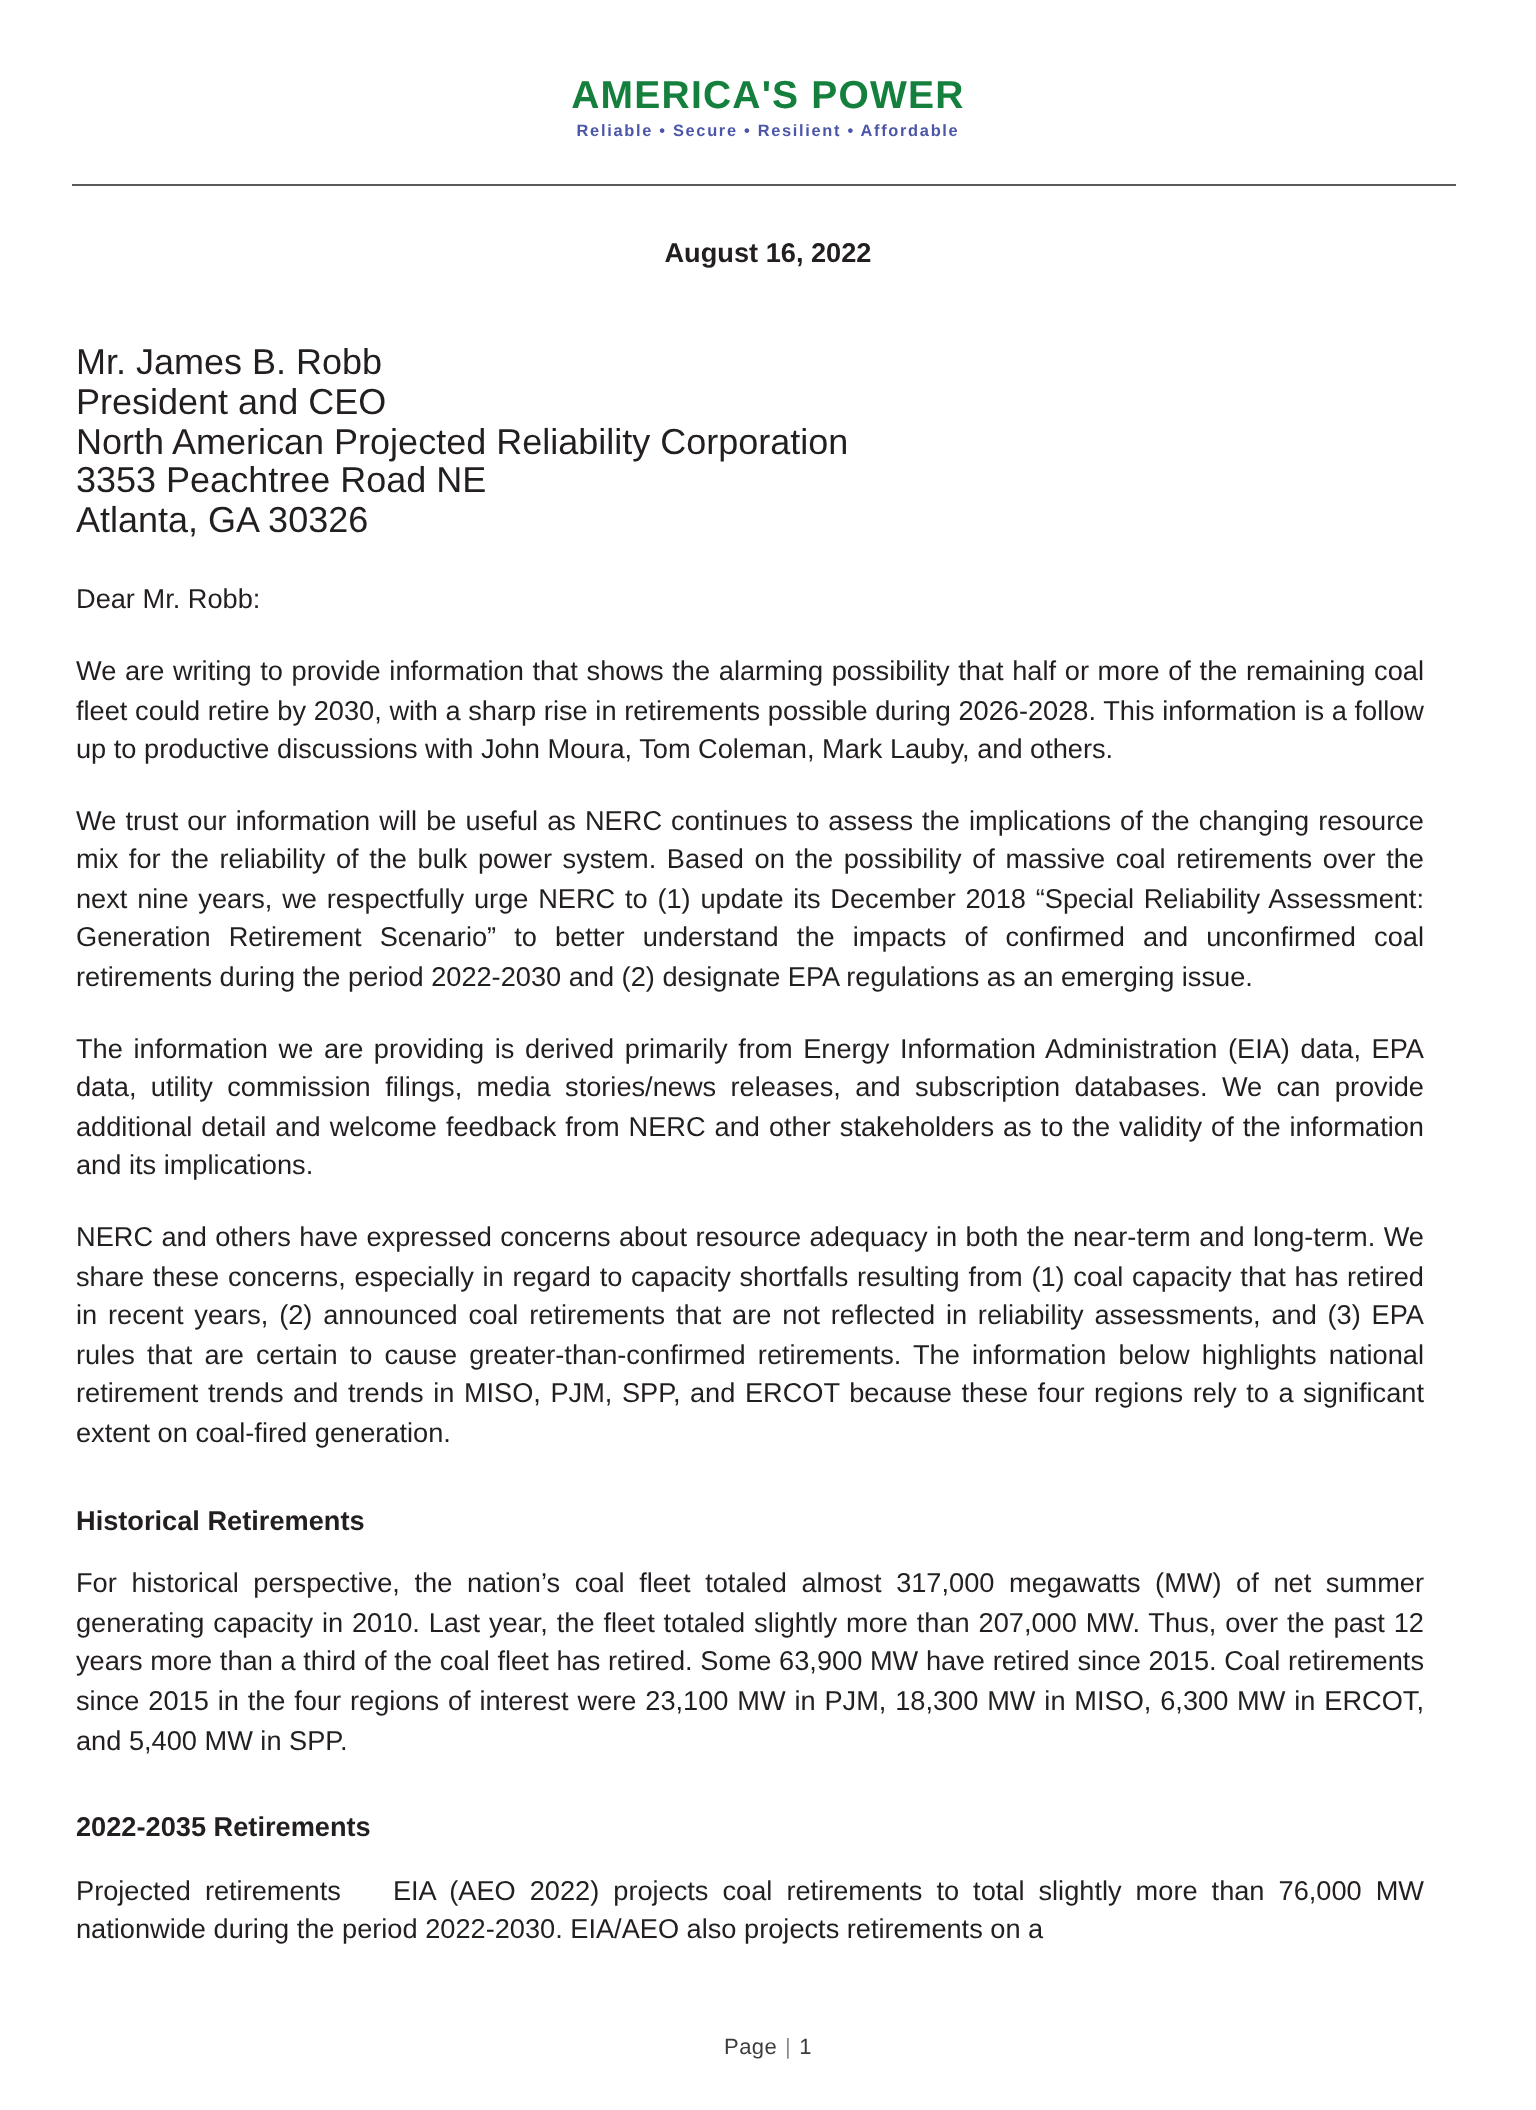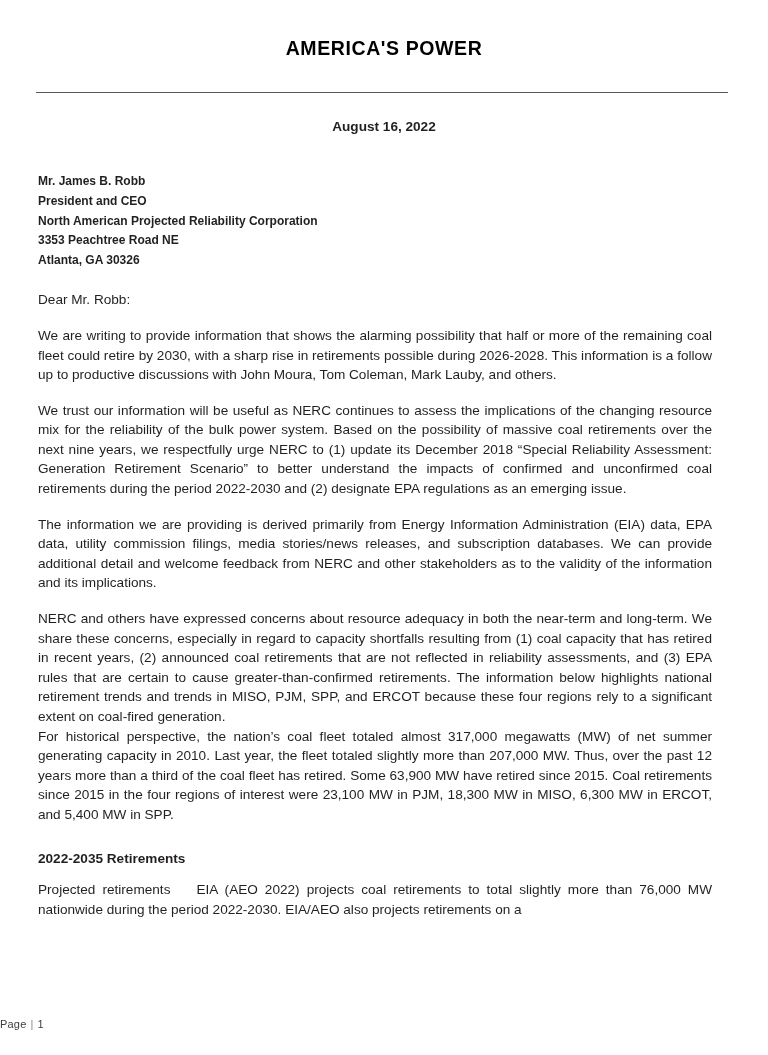--- a/index.html
+++ b/index.html
@@ -29,21 +29,21 @@
     top: 38px;
     left: 0;
     right: 0;
     text-align: center;
   }
   .brand-name {
     font-family: "Liberation Sans", sans-serif;
     font-weight: bold;
     font-size: 19.5px;
     letter-spacing: 0.6px;
-    color: #000000;
+    color: #15803d;
     line-height: 1.05;
     white-space: nowrap;
   }
   .brand-tagline {
     margin-top: 3px;
     font-family: "Liberation Sans", sans-serif;
     font-weight: bold;
     font-size: 8.2px;
     letter-spacing: 0.85px;
     color: #4b56a8;
@@ -69,24 +69,23 @@
 
   .date-line {
     text-align: center;
     font-size: 13.6px;
     line-height: 1.35;
     margin: 0 0 36px 0;
     font-weight: 600;
   }
 
   .address-block {
-    font-size: 12px;
+    font-size: 18px;
     line-height: 19.6px;
     margin: 0 0 20px 0;
-    font-weight: bold;
   }
   .address-block div { white-space: nowrap; }
 
   .salutation {
     font-size: 13.6px;
     line-height: 19.6px;
     margin: 0 0 16px 0;
   }
 
   p.body-para {
@@ -110,38 +109,39 @@
     font-weight: normal;
   }
   .lead-gap { display: inline-block; width: 26px; }
 
   
   .footer {
     position: absolute;
     left: 0;
     right: 0;
     top: 1018px;
-    text-align: left;
+    text-align: center;
     font-size: 11px;
     color: #3c3c3c;
     letter-spacing: 0.2px;
   }
   .footer .sep {
     display: inline-block;
     margin: 0 4px;
     color: #8a8a8a;
   }
 </style>
 </head>
 <body>
 
 <div class="page">
 
   <div class="letterhead">
     <div class="brand-name">AMERICA'S POWER</div>
+    <div class="brand-tagline">Reliable • Secure • Resilient • Affordable</div>
   </div>
 
   <div class="header-rule"></div>
 
   <div class="content">
 
     <div class="date-line">August 16, 2022</div>
 
     <div class="address-block">
       <div>Mr. James B. Robb</div>
@@ -151,20 +151,21 @@
       <div>Atlanta, GA 30326</div>
     </div>
 
     <div class="salutation">Dear Mr. Robb:</div>
 
     <p class="body-para">We are writing to provide information that shows the alarming possibility that half or more of the remaining coal fleet could retire by 2030, with a sharp rise in retirements possible during 2026-2028.  This information is a follow up to productive discussions with John Moura, Tom Coleman, Mark Lauby, and others.</p>
     <p class="body-para">We trust our information will be useful as NERC continues to assess the implications of the changing resource mix for the reliability of the bulk power system.  Based on the possibility of massive coal retirements over the next nine years, we respectfully urge NERC to (1) update its December 2018 “Special Reliability Assessment: Generation Retirement Scenario” to better understand the impacts of confirmed and unconfirmed coal retirements during the period 2022-2030 and (2) designate EPA regulations as an emerging issue.</p>
     <p class="body-para">The information we are providing is derived primarily from Energy Information Administration (EIA) data, EPA data, utility commission filings, media stories/news releases, and subscription databases.  We can provide additional detail and welcome feedback from NERC and other stakeholders as to the validity of the information and its implications.</p>
     <p class="body-para last-of-block">NERC and others have expressed concerns about resource adequacy in both the near-term and long-term.  We share these concerns, especially in regard to capacity shortfalls resulting from (1) coal capacity that has retired in recent years, (2) announced coal retirements that are not reflected in reliability assessments, and (3) EPA rules that are certain to cause greater-than-confirmed retirements.  The information below highlights national retirement trends and trends in MISO, PJM, SPP, and ERCOT because these four regions rely to a significant extent on coal-fired generation.</p>
 
+    <h2 class="section-heading">Historical Retirements</h2>
     <p class="body-para last-of-block">For historical perspective, the nation’s coal fleet totaled almost 317,000 megawatts (MW) of net summer generating capacity in 2010.  Last year, the fleet totaled slightly more than 207,000 MW.  Thus, over the past 12 years more than a third of the coal fleet has retired.  Some 63,900 MW have retired since 2015.  Coal retirements since 2015 in the four regions of interest were 23,100 MW in PJM, 18,300 MW in MISO, 6,300 MW in ERCOT, and 5,400 MW in SPP.</p>
 
     <h2 class="section-heading">2022-2035 Retirements</h2>
     <p class="body-para last-of-block"><span class="lead-in">Projected retirements</span><span class="lead-gap"></span><span>EIA (AEO 2022) projects coal retirements to total slightly more than 76,000 MW nationwide during the period 2022-2030.  EIA/AEO also projects retirements on a</span></p>
 
   </div>
 
   <div class="footer">
     <span>Page</span><span class="sep">|</span><span>1</span>
   </div>

